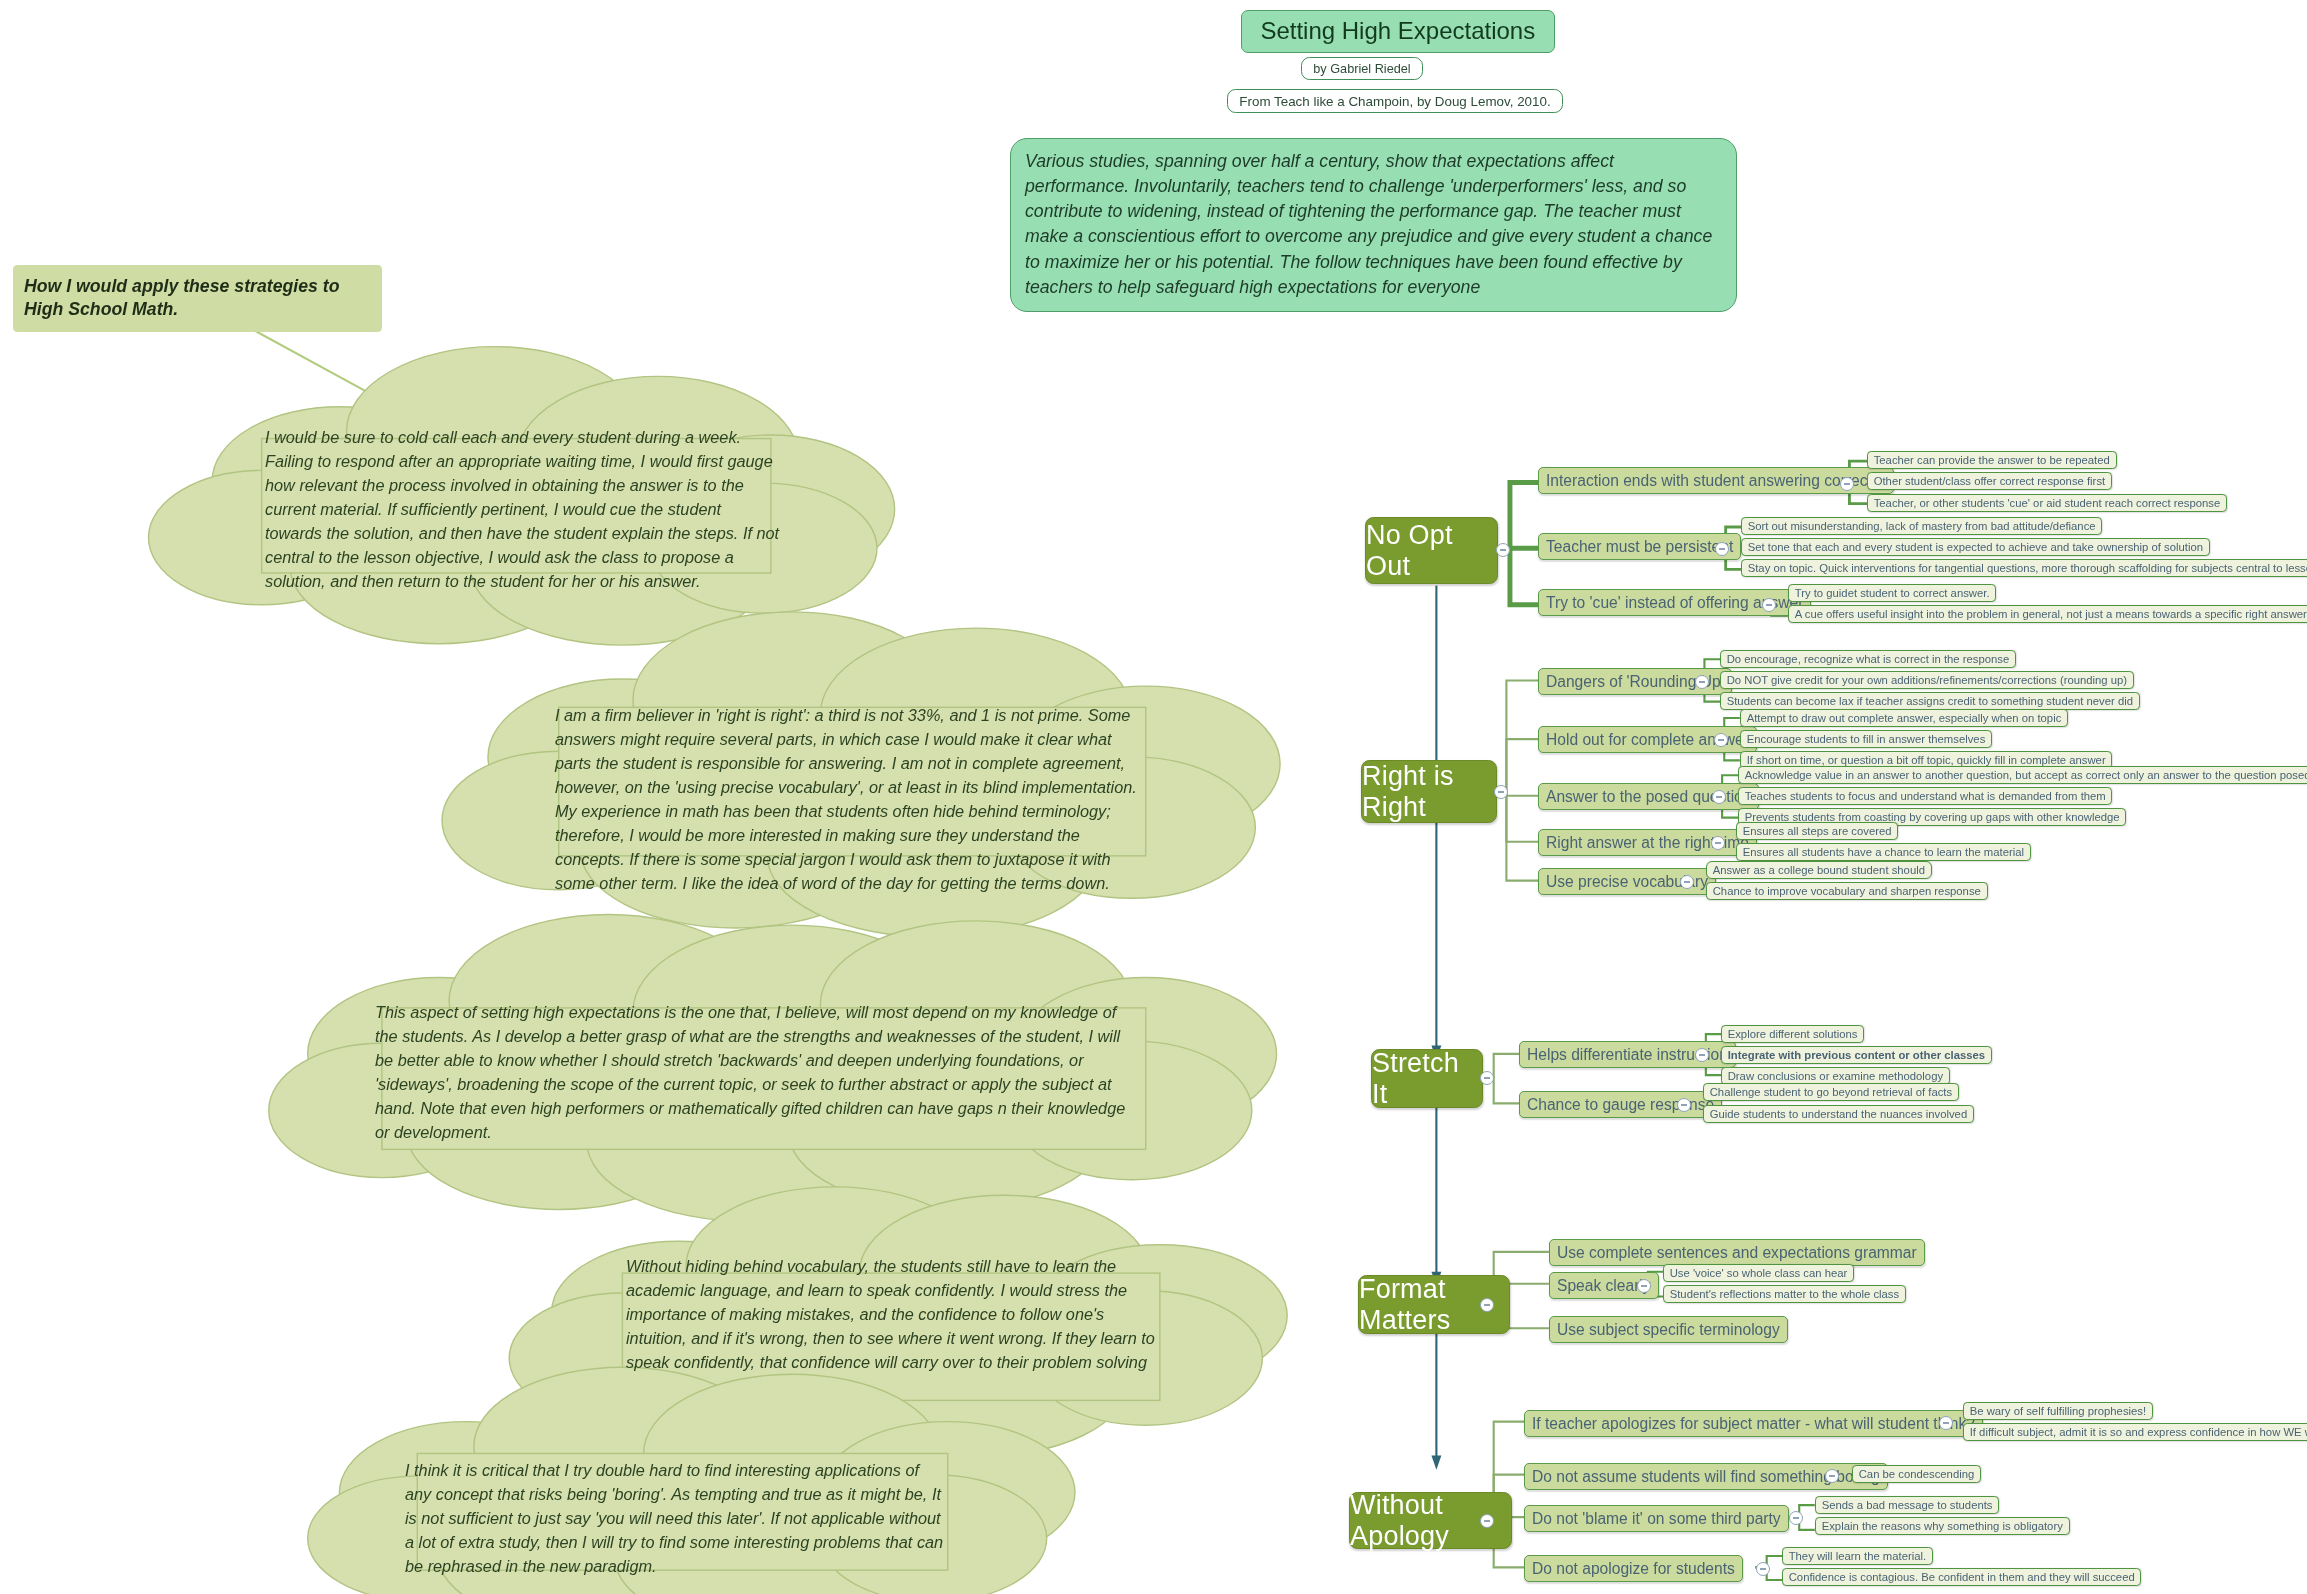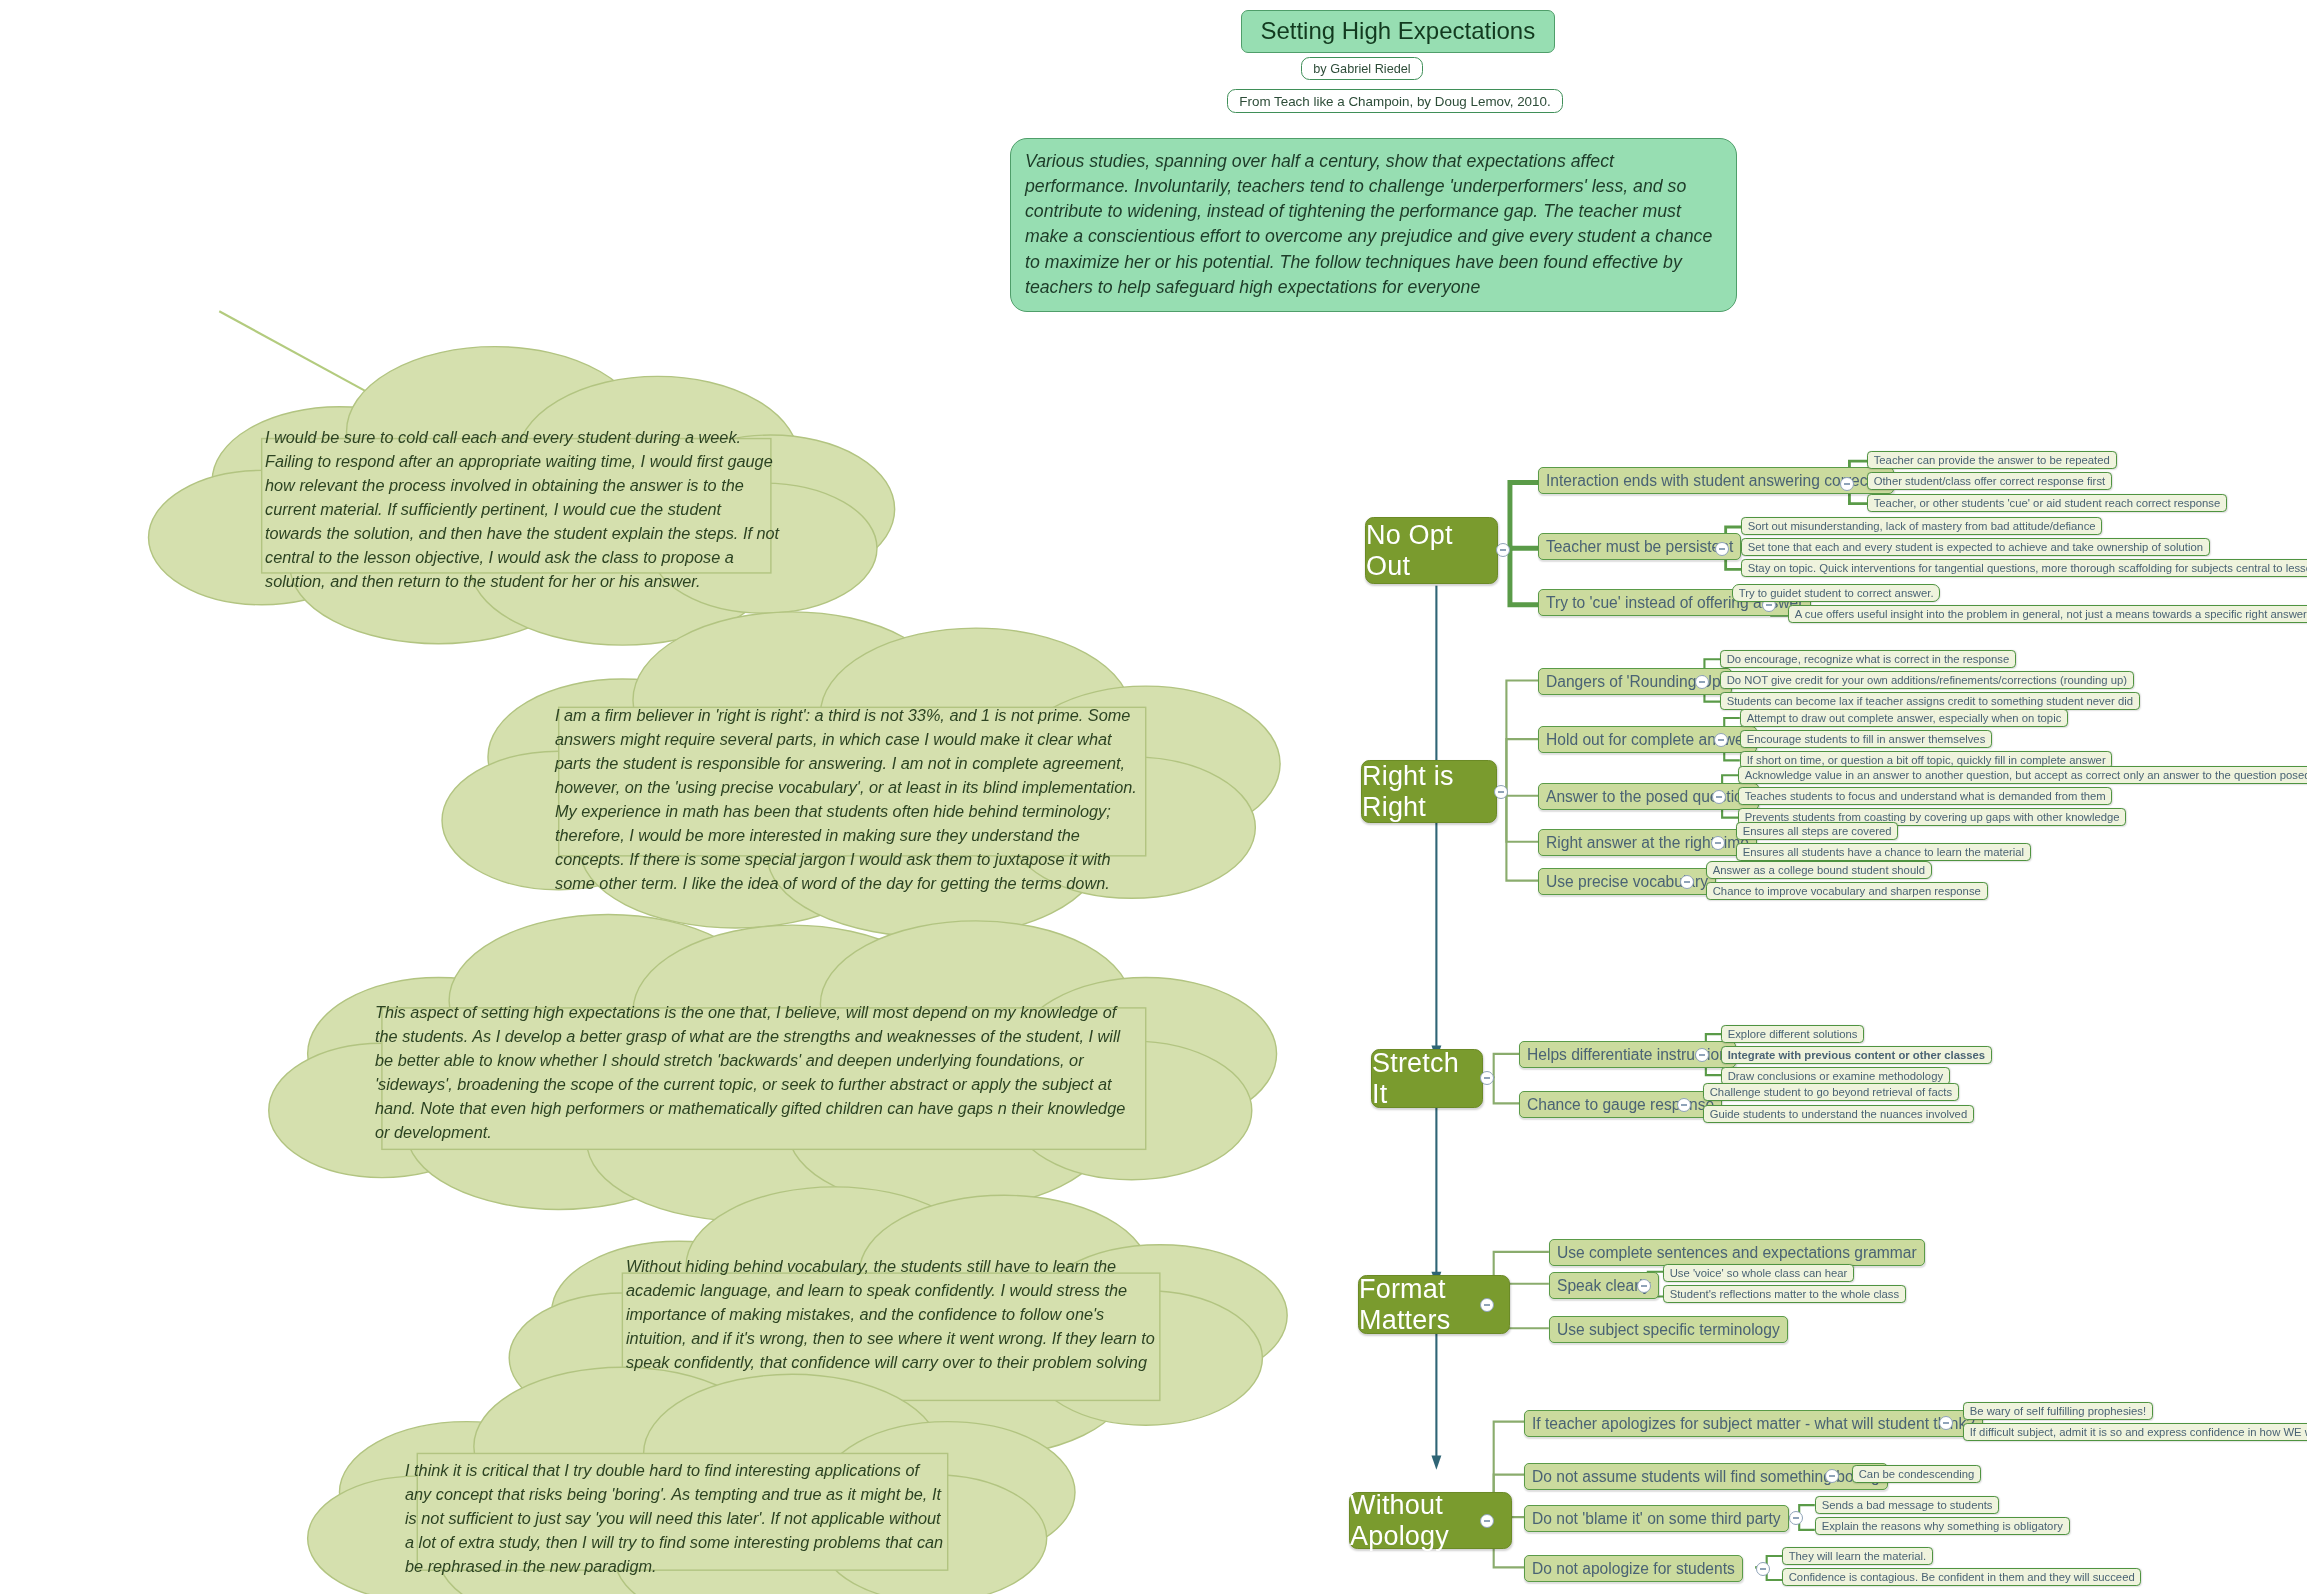--- a/index.html
+++ b/index.html
@@ -239,20 +239,21 @@
       <path d="M2482 2216 H2498 V2200 H2520"></path>
       <path d="M2482 2216 H2498 V2234 H2520"></path>
     </g>
   </svg>
 
   <div class="title-box">Setting High Expectations</div>
   <div class="byline-box">by Gabriel Riedel</div>
   <div class="source-box">From Teach like a Champoin, by Doug Lemov, 2010.</div>
   <div class="intro-box">Various studies, spanning over half a century, show that expectations affect performance.  Involuntarily, teachers tend to challenge 'underperformers' less, and so contribute to widening, instead of tightening the performance gap.  The teacher must make a conscientious effort to overcome any prejudice and give every student a chance to maximize her or his potential.  The follow techniques have been found effective by teachers to help safeguard high expectations for everyone</div>
 
+  <div class="left-note">How I would apply these strategies to High School Math.</div>
 
   <div class="cloud-text" style="position:absolute;left:265px;top:426px;width:516px;font-size:16.3px;font-style:italic;line-height:1.47;color:#2c4322;">I would be sure to cold call each and every student during a week.  Failing to respond after an appropriate waiting time, I would first gauge how relevant the process involved in obtaining the answer is to the current material.   If sufficiently pertinent, I would cue the student  towards the solution, and then have the student explain the steps.  If not central to the lesson objective, I would ask the class to propose a solution, and then return to the student for her or his answer.</div>
 
   <div class="cloud-text" style="position:absolute;left:555px;top:704px;width:587px;font-size:16.3px;font-style:italic;line-height:1.47;color:#2c4322;">I am a firm believer in 'right is right': a third is not 33%, and 1 is not prime.   Some answers might require several parts, in which case I would make it clear what parts the student is responsible for answering.  I am not in complete agreement, however, on the 'using precise vocabulary', or at least in its blind implementation.  My experience in math has been that students often hide behind terminology; therefore, I would be more interested in making sure they understand the concepts.  If there is some special jargon I would ask them to juxtapose it with some other term.  I like the idea of word of the day for getting the terms down.</div>
 
   <div class="cloud-text" style="position:absolute;left:375px;top:1001px;width:767px;font-size:16.3px;font-style:italic;line-height:1.47;color:#2c4322;">This aspect of setting high expectations is the one that, I believe, will most depend on my knowledge of the students.  As I develop a better grasp of what are the strengths and weaknesses of the student, I will be better able to know whether I should stretch 'backwards' and deepen underlying foundations, or 'sideways', broadening the scope of the current topic, or seek to further abstract or apply the subject at hand.  Note that even high performers or mathematically gifted children can have gaps n their knowledge or development.</div>
 
   <div class="cloud-text" style="position:absolute;left:626px;top:1255px;width:534px;font-size:16.3px;font-style:italic;line-height:1.47;color:#2c4322;">Without hiding behind vocabulary, the students still have to learn the academic language, and learn to speak confidently.   I would stress the importance of making mistakes, and the confidence to follow one's intuition, and if it's wrong, then to see where it went wrong.  If they learn to speak confidently, that confidence will carry over to their problem solving</div>
 
   <div class="cloud-text" style="position:absolute;left:405px;top:1459px;width:541px;font-size:16.3px;font-style:italic;line-height:1.47;color:#2c4322;">I think it is critical that I try double hard to find interesting applications of any concept that risks being 'boring'.  As tempting and true as it might be, It is not sufficient to just say 'you will need this later'.  If not applicable without a lot of extra study, then I will try to find some interesting problems that can be rephrased in the new paradigm.</div>
@@ -267,21 +268,21 @@
   <div class="leaf-node" style="left:1867px;top:494px;">Teacher, or other students 'cue' or aid student reach correct response</div>
 
   <div class="sub-node" style="left:1538px;top:533px;">Teacher must be persistent</div>
   <div class="collapse-icon" style="left:1715px;top:542px;"></div>
   <div class="leaf-node" style="left:1741px;top:517px;">Sort out misunderstanding, lack of mastery from bad attitude/defiance</div>
   <div class="leaf-node" style="left:1741px;top:538px;">Set tone that each and every student is expected to achieve and take ownership of solution</div>
   <div class="leaf-node" style="left:1741px;top:559px;">Stay on topic.  Quick interventions for tangential questions, more thorough scaffolding for subjects central to lesson's objective</div>
 
   <div class="sub-node" style="left:1538px;top:589px;">Try to 'cue' instead of offering answer</div>
   <div class="collapse-icon" style="left:1762px;top:598px;"></div>
-  <div class="leaf-node" style="left:1732px;top:584px;border-radius:7px;">Try to guidet student to correct answer.</div>
+  <div class="leaf-node" style="left:1788px;top:584px;">Try to guidet student to correct answer.</div>
   <div class="leaf-node" style="left:1788px;top:605px;">A cue offers useful insight into the problem in general, not just a means towards a specific right answer</div>
 
   <div class="main-node" style="left:1361px;top:760px;width:134px;height:61px;">Right is Right</div>
   <div class="collapse-icon" style="left:1494px;top:785px;"></div>
 
   <div class="sub-node" style="left:1538px;top:668px;">Dangers of 'Rounding Up'</div>
   <div class="collapse-icon" style="left:1695px;top:675px;"></div>
   <div class="leaf-node" style="left:1720px;top:650px;">Do encourage, recognize what is correct in the response</div>
   <div class="leaf-node" style="left:1720px;top:671px;">Do NOT give credit for your own additions/refinements/corrections (rounding up)</div>
   <div class="leaf-node" style="left:1720px;top:692px;">Students can become lax if teacher assigns credit to something student never did</div>

